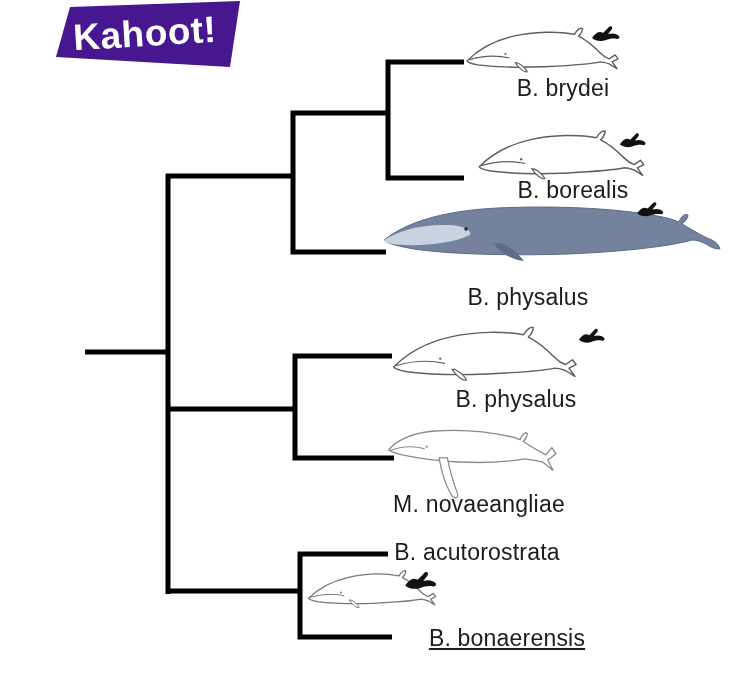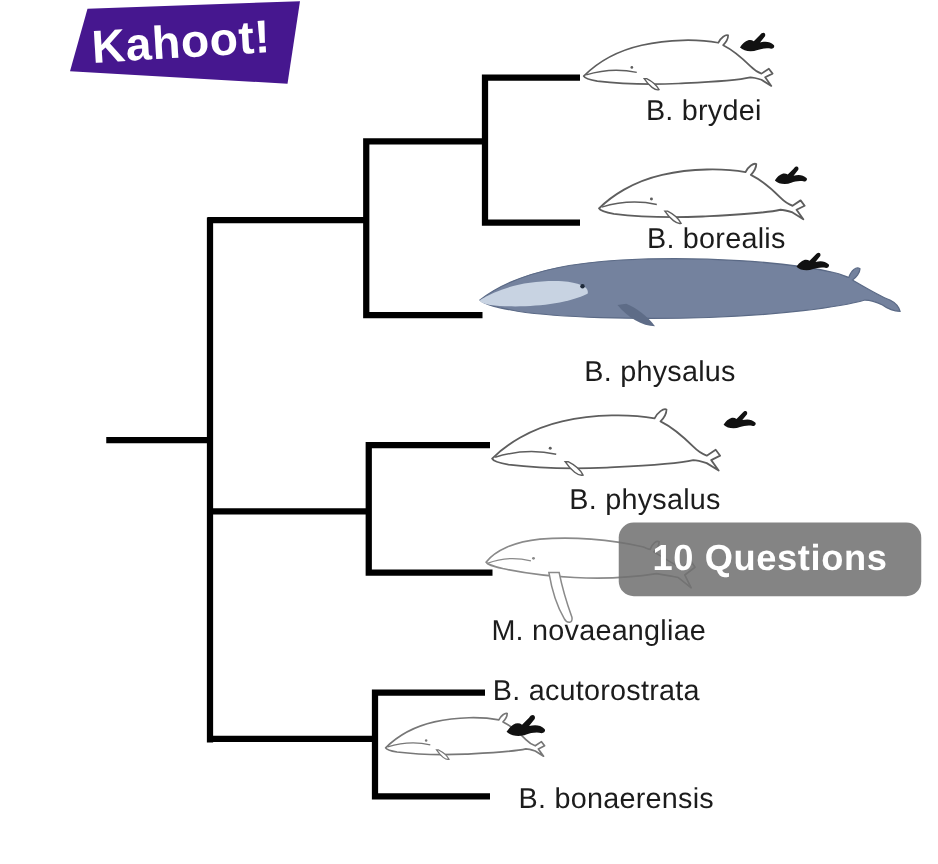--- a/index.html
+++ b/index.html
@@ -94,30 +94,27 @@
   <svg class="abs" style="left:306px;top:567px;" width="133" height="46" viewBox="0 0 160 52">
     <path fill="#ffffff" stroke="#777777" stroke-width="1.6" stroke-linejoin="round" d="M3,36 C12,27 28,16 50,11 C72,6 96,6 112,9 C114,5 118,2 120,3 C120,6 118,9 116,11 C124,15 132,22 138,28 C141,31 144,33 147,34 L153,30 L156,34 L150,37 L155,44 L147,39 C144,38 141,37 138,37 C125,40 100,41 80,42 C55,43 30,42 14,40 C8,39 4,38 3,36 Z"></path>
     <path fill="none" stroke="#777777" stroke-width="1.2" d="M5,35 C18,31 32,30 46,33"></path>
     <path fill="#ffffff" stroke="#777777" stroke-width="1.2" d="M52,38 C56,44 61,48 64,47 C62,43 58,40 54,38 Z"></path>
     <circle cx="42" cy="29" r="1.2" fill="#777777"></circle>
   </svg>
   <svg class="abs" style="left:403px;top:570px;" width="36" height="24" viewBox="0 0 32 20">
     <path fill="#111111" d="M2,13 C6,7 10,6 13,8 L18,3 C20,0 23,1 22,4 L18,9 C22,8 26,8 29,11 C30,12 29,14 27,14 C23,13 19,14 16,15 C11,17 5,16 2,13 Z"></path>
   </svg>
 
-  <div class="badge">
-    <span>10 Questions</span>
-  </div>
 
   <span class="taxon-label" style="left:563px;top:75px;">B. brydei</span>
   <span class="taxon-label" style="left:573px;top:177px;">B. borealis</span>
   <span class="taxon-label" style="left:528px;top:284px;">B. physalus</span>
   <span class="taxon-label" style="left:516px;top:386px;">B. physalus</span>
   <span class="taxon-label" style="left:479px;top:491px;">M. novaeangliae</span>
   <span class="taxon-label" style="left:477px;top:539px;">B. acutorostrata</span>
-  <span class="taxon-label" style="left:493px;top:625px;">B. bonaerensis</span>
+  <span class="taxon-label" style="left:507px;top:625px;text-decoration:underline;">B. bonaerensis</span>
 
   <svg class="logo-svg" width="210" height="78" viewBox="0 0 210 78">
     <polygon points="28,7 198,1 188,67 14,57" fill="#46178F"></polygon>
     <text class="logo-text" x="103" y="46" text-anchor="middle" transform="rotate(-3.5 103 36)">Kahoot!</text>
   </svg>
 
 </div>
 
 </body></html>

